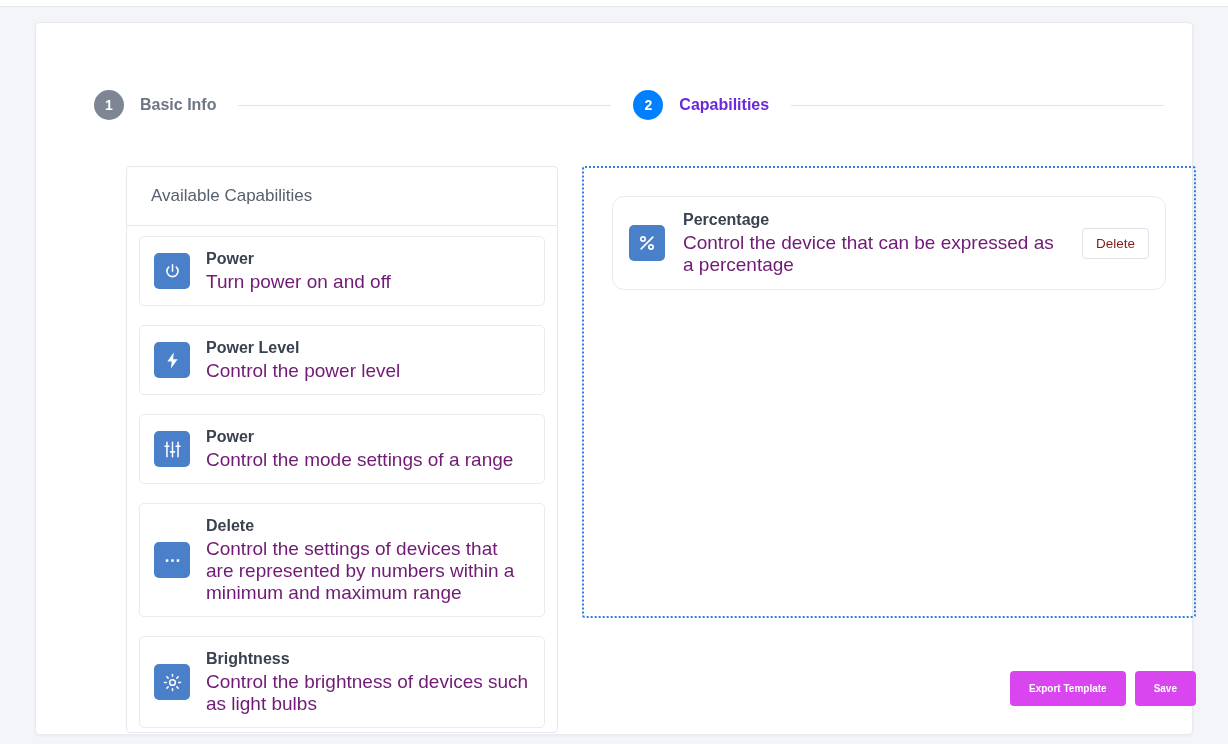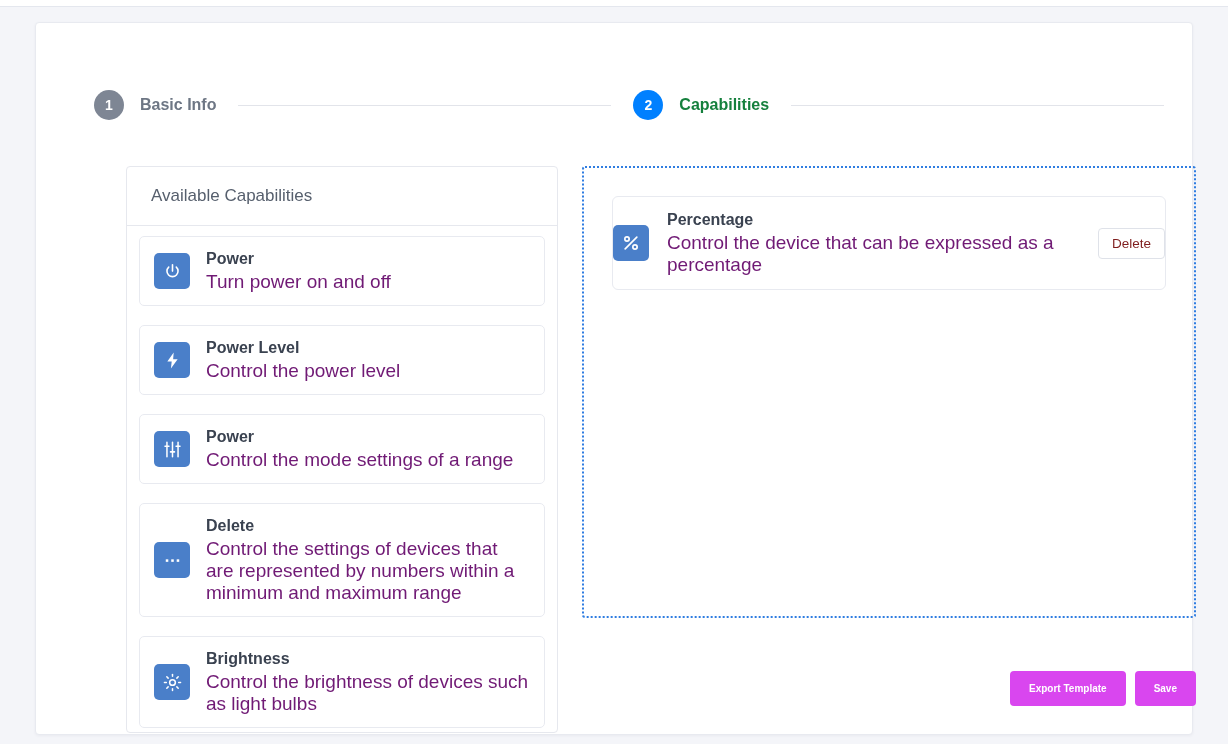--- a/index.html
+++ b/index.html
@@ -55,21 +55,21 @@
   }
   .step-circle.done { background: #7e8694; }
   .step-circle.active { background: #0080ff; }
   .step-label {
     margin-left: 16px;
     font-size: 16px;
     font-weight: bold;
     white-space: nowrap;
   }
   .step-label.done { color: #6d7684; }
-  .step-label.active { color: #15803d; }
+  .step-label.active { color: #6d28d9; }
   .step-line {
     flex: 1 1 auto;
     height: 1px;
     background: #e2e4ea;
     margin: 0 22px;
     min-width: 40px;
   }
 
   
   .avail-panel {
@@ -144,22 +144,22 @@
     width: 614px; height: 452px;
     border: 2px dotted #2f7de1;
     border-radius: 3px;
     padding: 28px;
   }
   .selected-card {
     display: flex;
     align-items: center;
     background: #ffffff;
     border: 1px solid #e8eaf0;
-    border-radius: 6px;
-    padding: 13px 0;
+    border-radius: 12px;
+    padding: 13px 16px;
   }
   .selected-card .cap-icon { margin-right: 18px; }
   .delete-btn {
     flex: 0 0 auto;
     margin-left: 14px;
     background: #ffffff;
     border: 1px solid #dfe2e9;
     border-radius: 4px;
     color: #7f1d1d;
     font-size: 13.5px;

